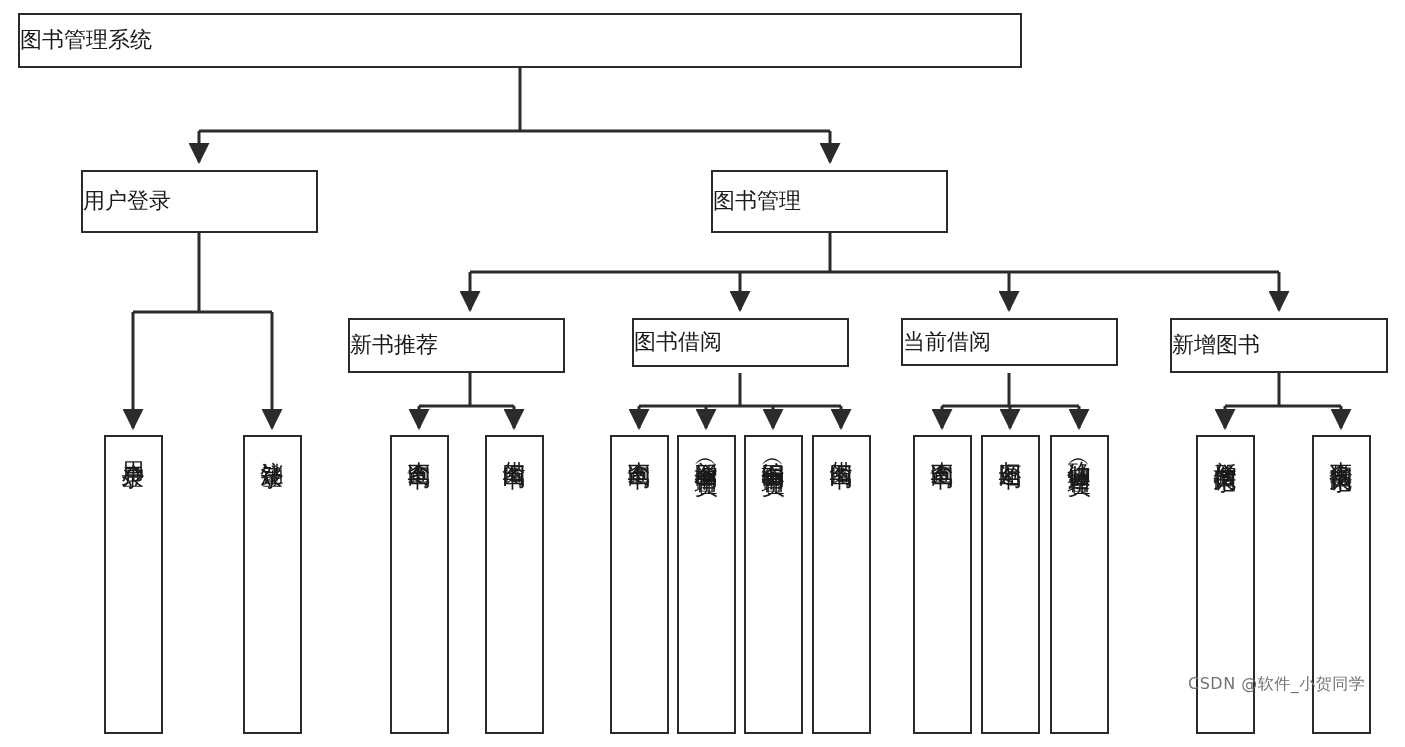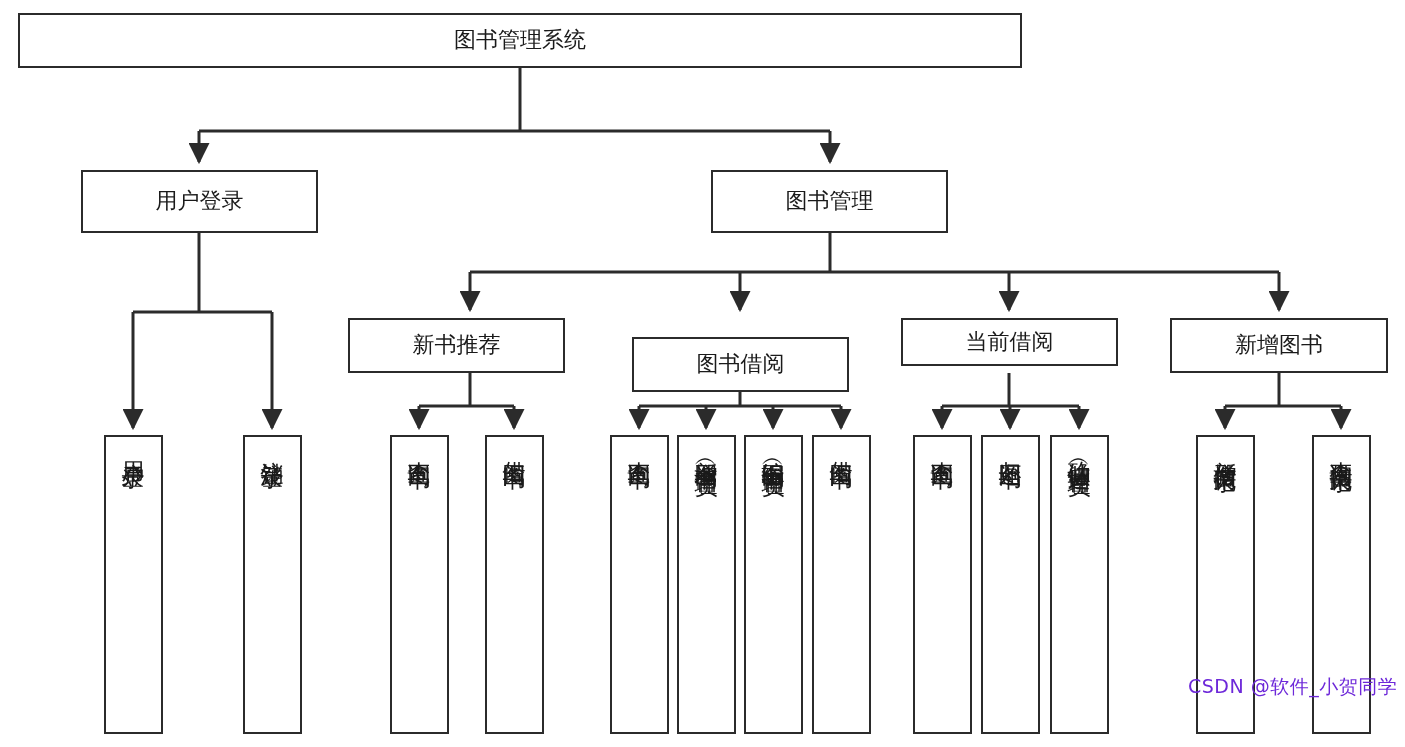--- a/index.html
+++ b/index.html
@@ -24,21 +24,21 @@
     width: 1405px;
     height: 747px;
   }
   .node {
     position: absolute;
     box-sizing: border-box;
     background: #ffffff;
     border: 2px solid #2b2b2b;
     display: flex;
     align-items: center;
-    justify-content: center;
+    justify-content: flex-start;
     color: #1a1a1a;
   }
   .node-label {
     display: block;
     text-align: center;
     line-height: 1.28;
     white-space: pre;
   }
   .node.horizontal .node-label {
     font-size: 22px;
@@ -52,22 +52,22 @@
     writing-mode: vertical-rl;
     text-orientation: upright;
     font-size: 23px;
     letter-spacing: 2px;
     line-height: 1.05;
   }
   .watermark {
     position: absolute;
     left: 1188px;
     top: 674px;
-    font-size: 19px;
-    color: #6d28d9;
+    font-size: 16px;
+    color: #737373;
     white-space: nowrap;
     letter-spacing: 0.5px;
   }
 </style>
 </head>
 <body>
 
 <div id="stage">
 
   <svg id="wires" viewBox="0 0 1405 747" xmlns="http://www.w3.org/2000/svg">
@@ -139,21 +139,21 @@
   <div class="node horizontal" style="left:81px; top:170px; width:237px; height:63px;">
     <span class="node-label">用户登录</span>
   </div>
   <div class="node horizontal" style="left:711px; top:170px; width:237px; height:63px;">
     <span class="node-label">图书管理</span>
   </div>
 
   <div class="node horizontal" style="left:348px; top:318px; width:217px; height:55px;">
     <span class="node-label">新书推荐</span>
   </div>
-  <div class="node horizontal" style="left:632px; top:318px; width:217px; height:55px;margin-top:19px;">
+  <div class="node horizontal" style="left:632px; top:318px; width:217px; height:49px;">
     <span class="node-label">图书借阅</span>
   </div>
   <div class="node horizontal" style="left:901px; top:318px; width:217px; height:48px;">
     <span class="node-label">当前借阅</span>
   </div>
   <div class="node horizontal" style="left:1170px; top:318px; width:218px; height:55px;">
     <span class="node-label">新增图书</span>
   </div>
 
   <div class="node vertical" style="left:104px; top:435px; width:59px; height:299px;">

